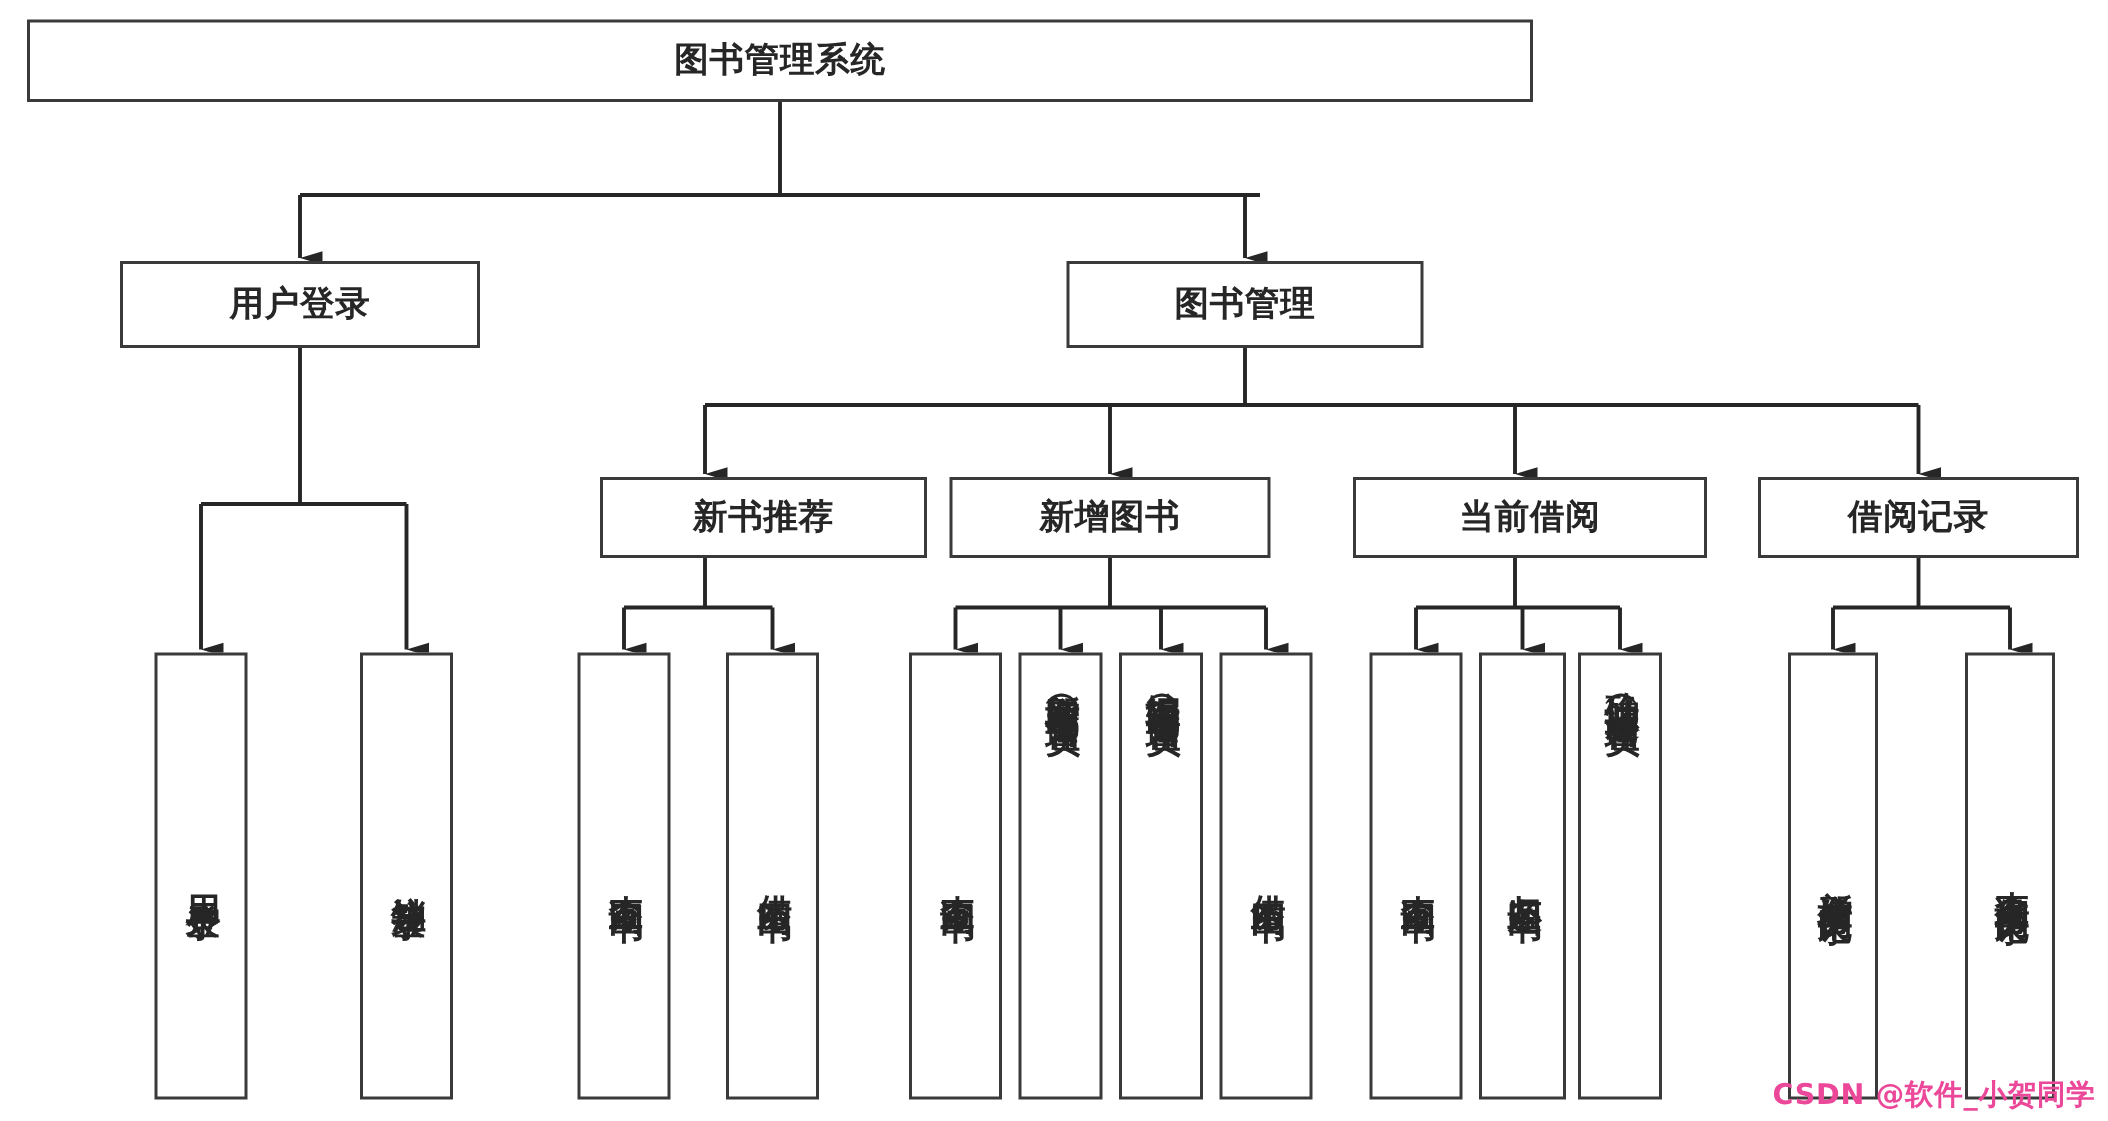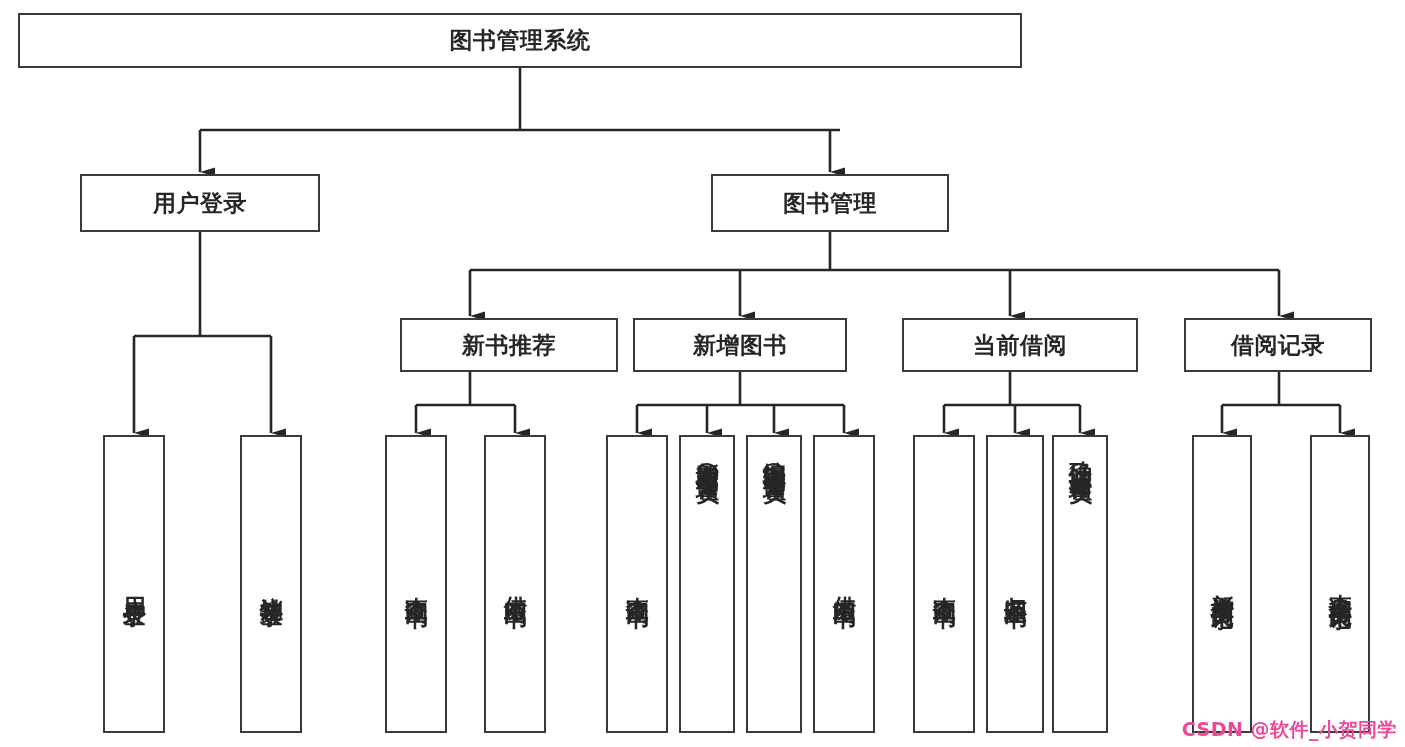--- a/index.html
+++ b/index.html
@@ -152,21 +152,21 @@
 
   <div class="node" style="left: 361px; top: 318px; width: 218px; height: 54px; margin-left: 39px;">
     <span class="label">新书推荐</span>
   </div>
   <div class="node" style="left: 633px; top: 318px; width: 214px; height: 54px;">
     <span class="label">新增图书</span>
   </div>
   <div class="node" style="left: 902px; top: 318px; width: 236px; height: 54px;">
     <span class="label">当前借阅</span>
   </div>
-  <div class="node" style="left: 1172px; top: 318px; width: 188px; height: 54px; margin-left: 12px;">
+  <div class="node" style="left: 1172px; top: 318px; width: 214px; height: 54px;">
     <span class="label">借阅记录</span>
   </div>
 
   <div class="node vertical centered" style="left: 103px; top: 435px; width: 62px; height: 298px;">
     <span class="label">用户登录</span>
   </div>
   <div class="node vertical centered" style="left: 240px; top: 435px; width: 62px; height: 298px;">
     <span class="label">注销登录</span>
   </div>
   <div class="node vertical centered" style="left: 385px; top: 435px; width: 62px; height: 298px;">

